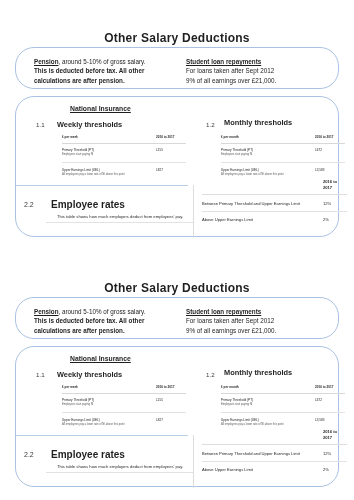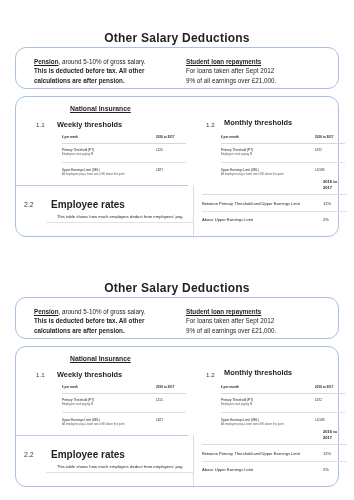--- a/index.html
+++ b/index.html
@@ -28,21 +28,21 @@
     font-weight: bold;
     letter-spacing: 0.02em;
     color: #1f1f1f;
     padding-top: 31px;
   }
 
   
   .round-box {
     position: absolute;
     border: 0.9px solid #a9c2e3;
-    border-radius: 11px;
+    border-radius: 19px;
     background: #ffffff;
   }
 
   .box-pension {
     left: 15px;
     top: 47px;
     width: 324px;
     height: 42px;
   }
 

